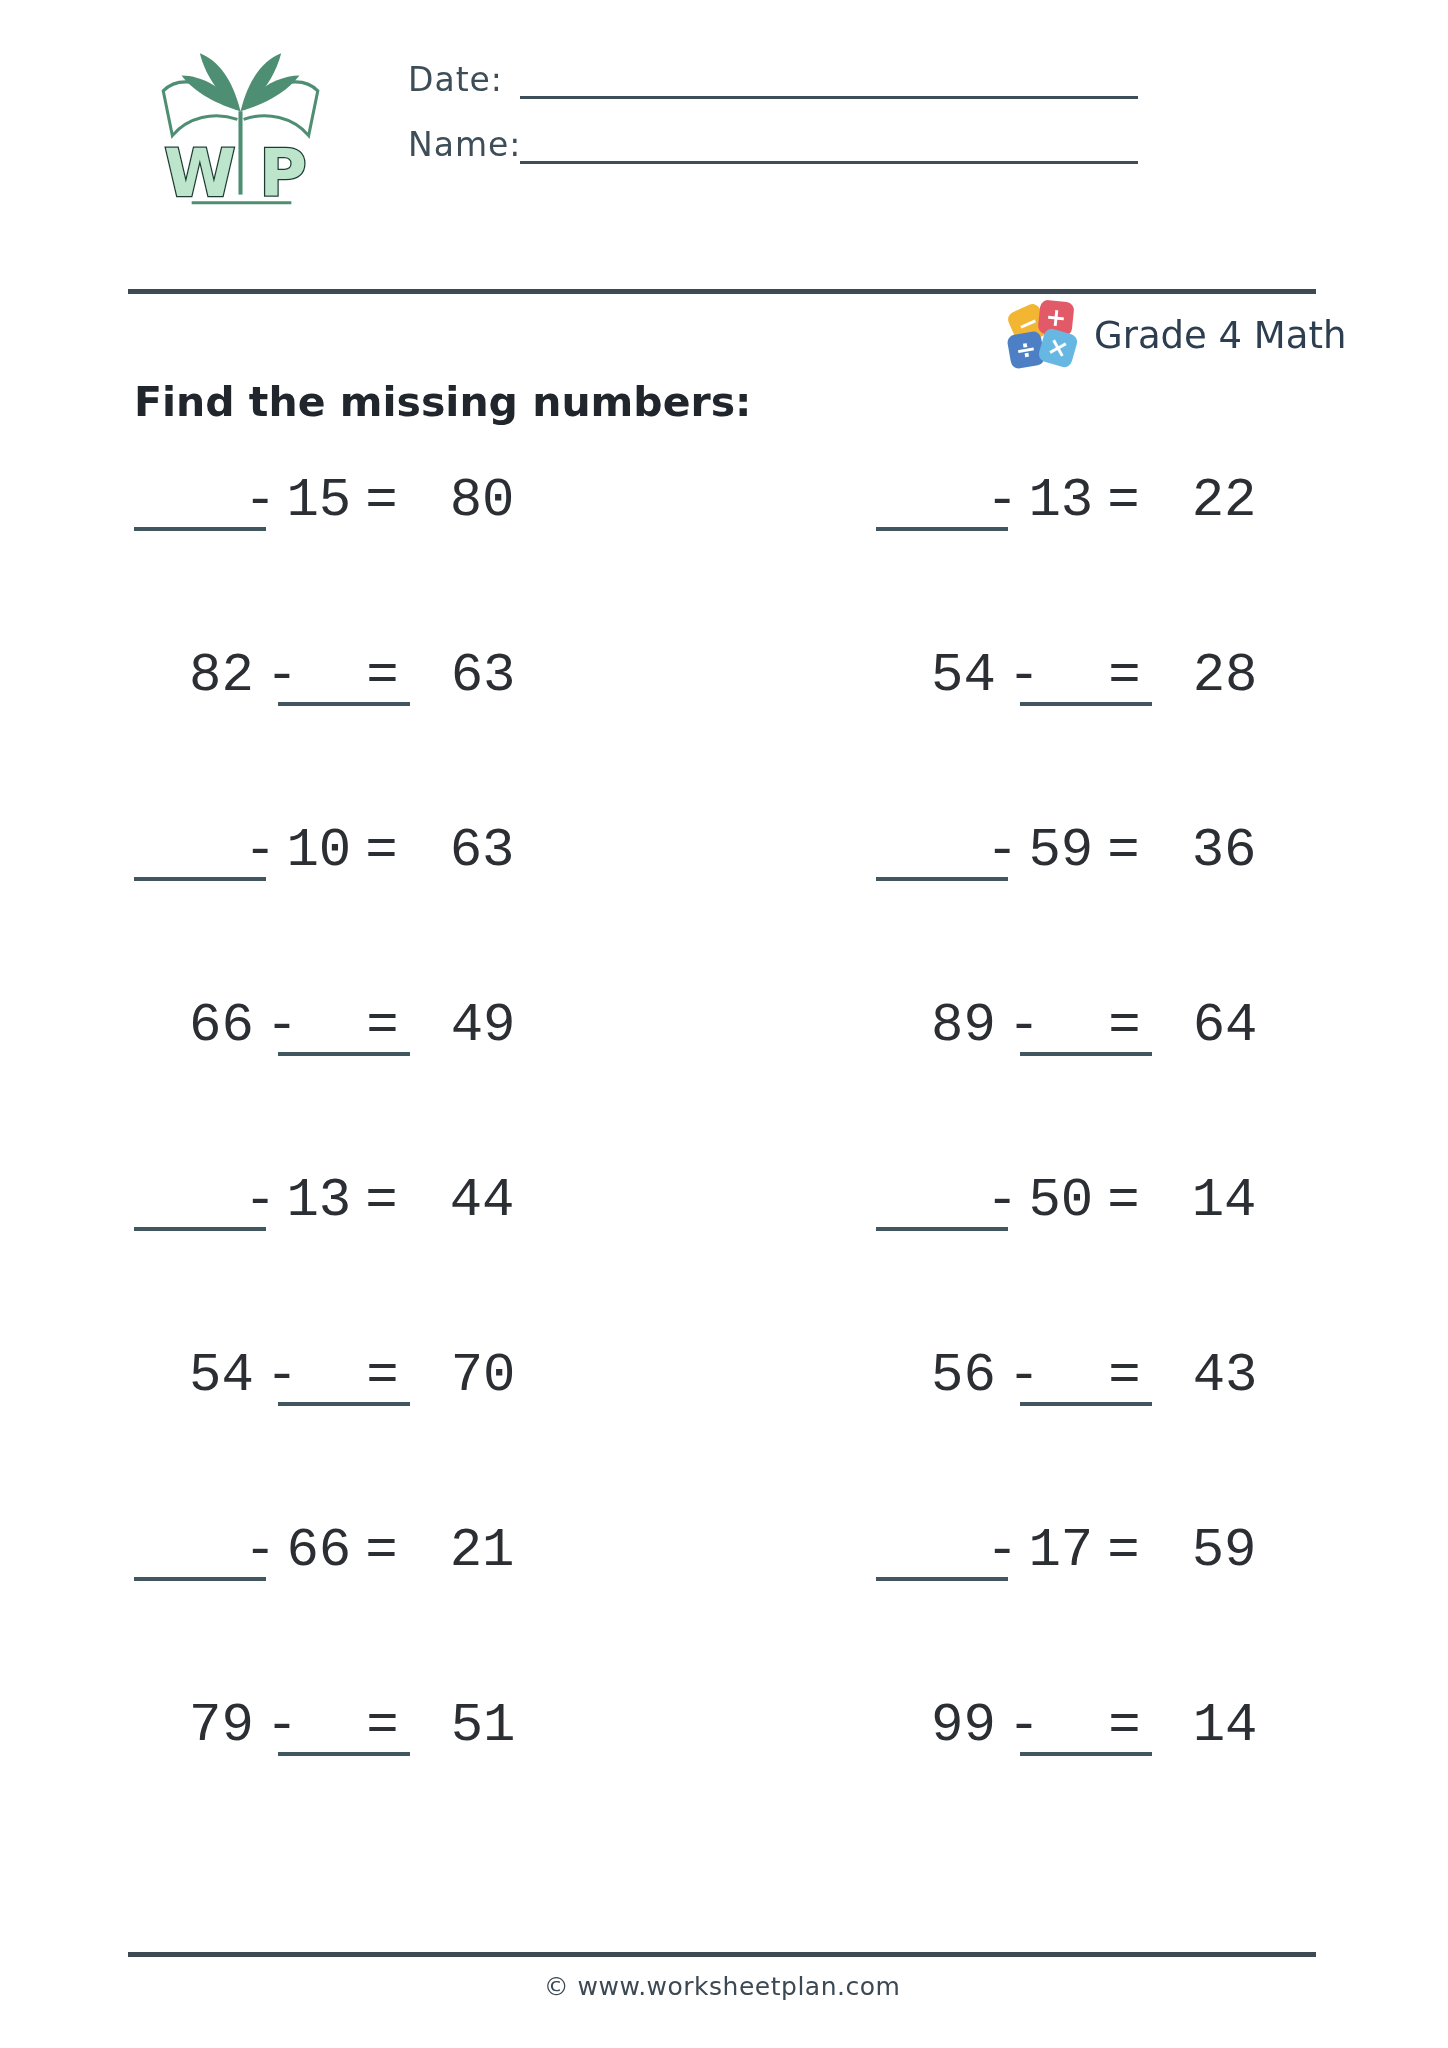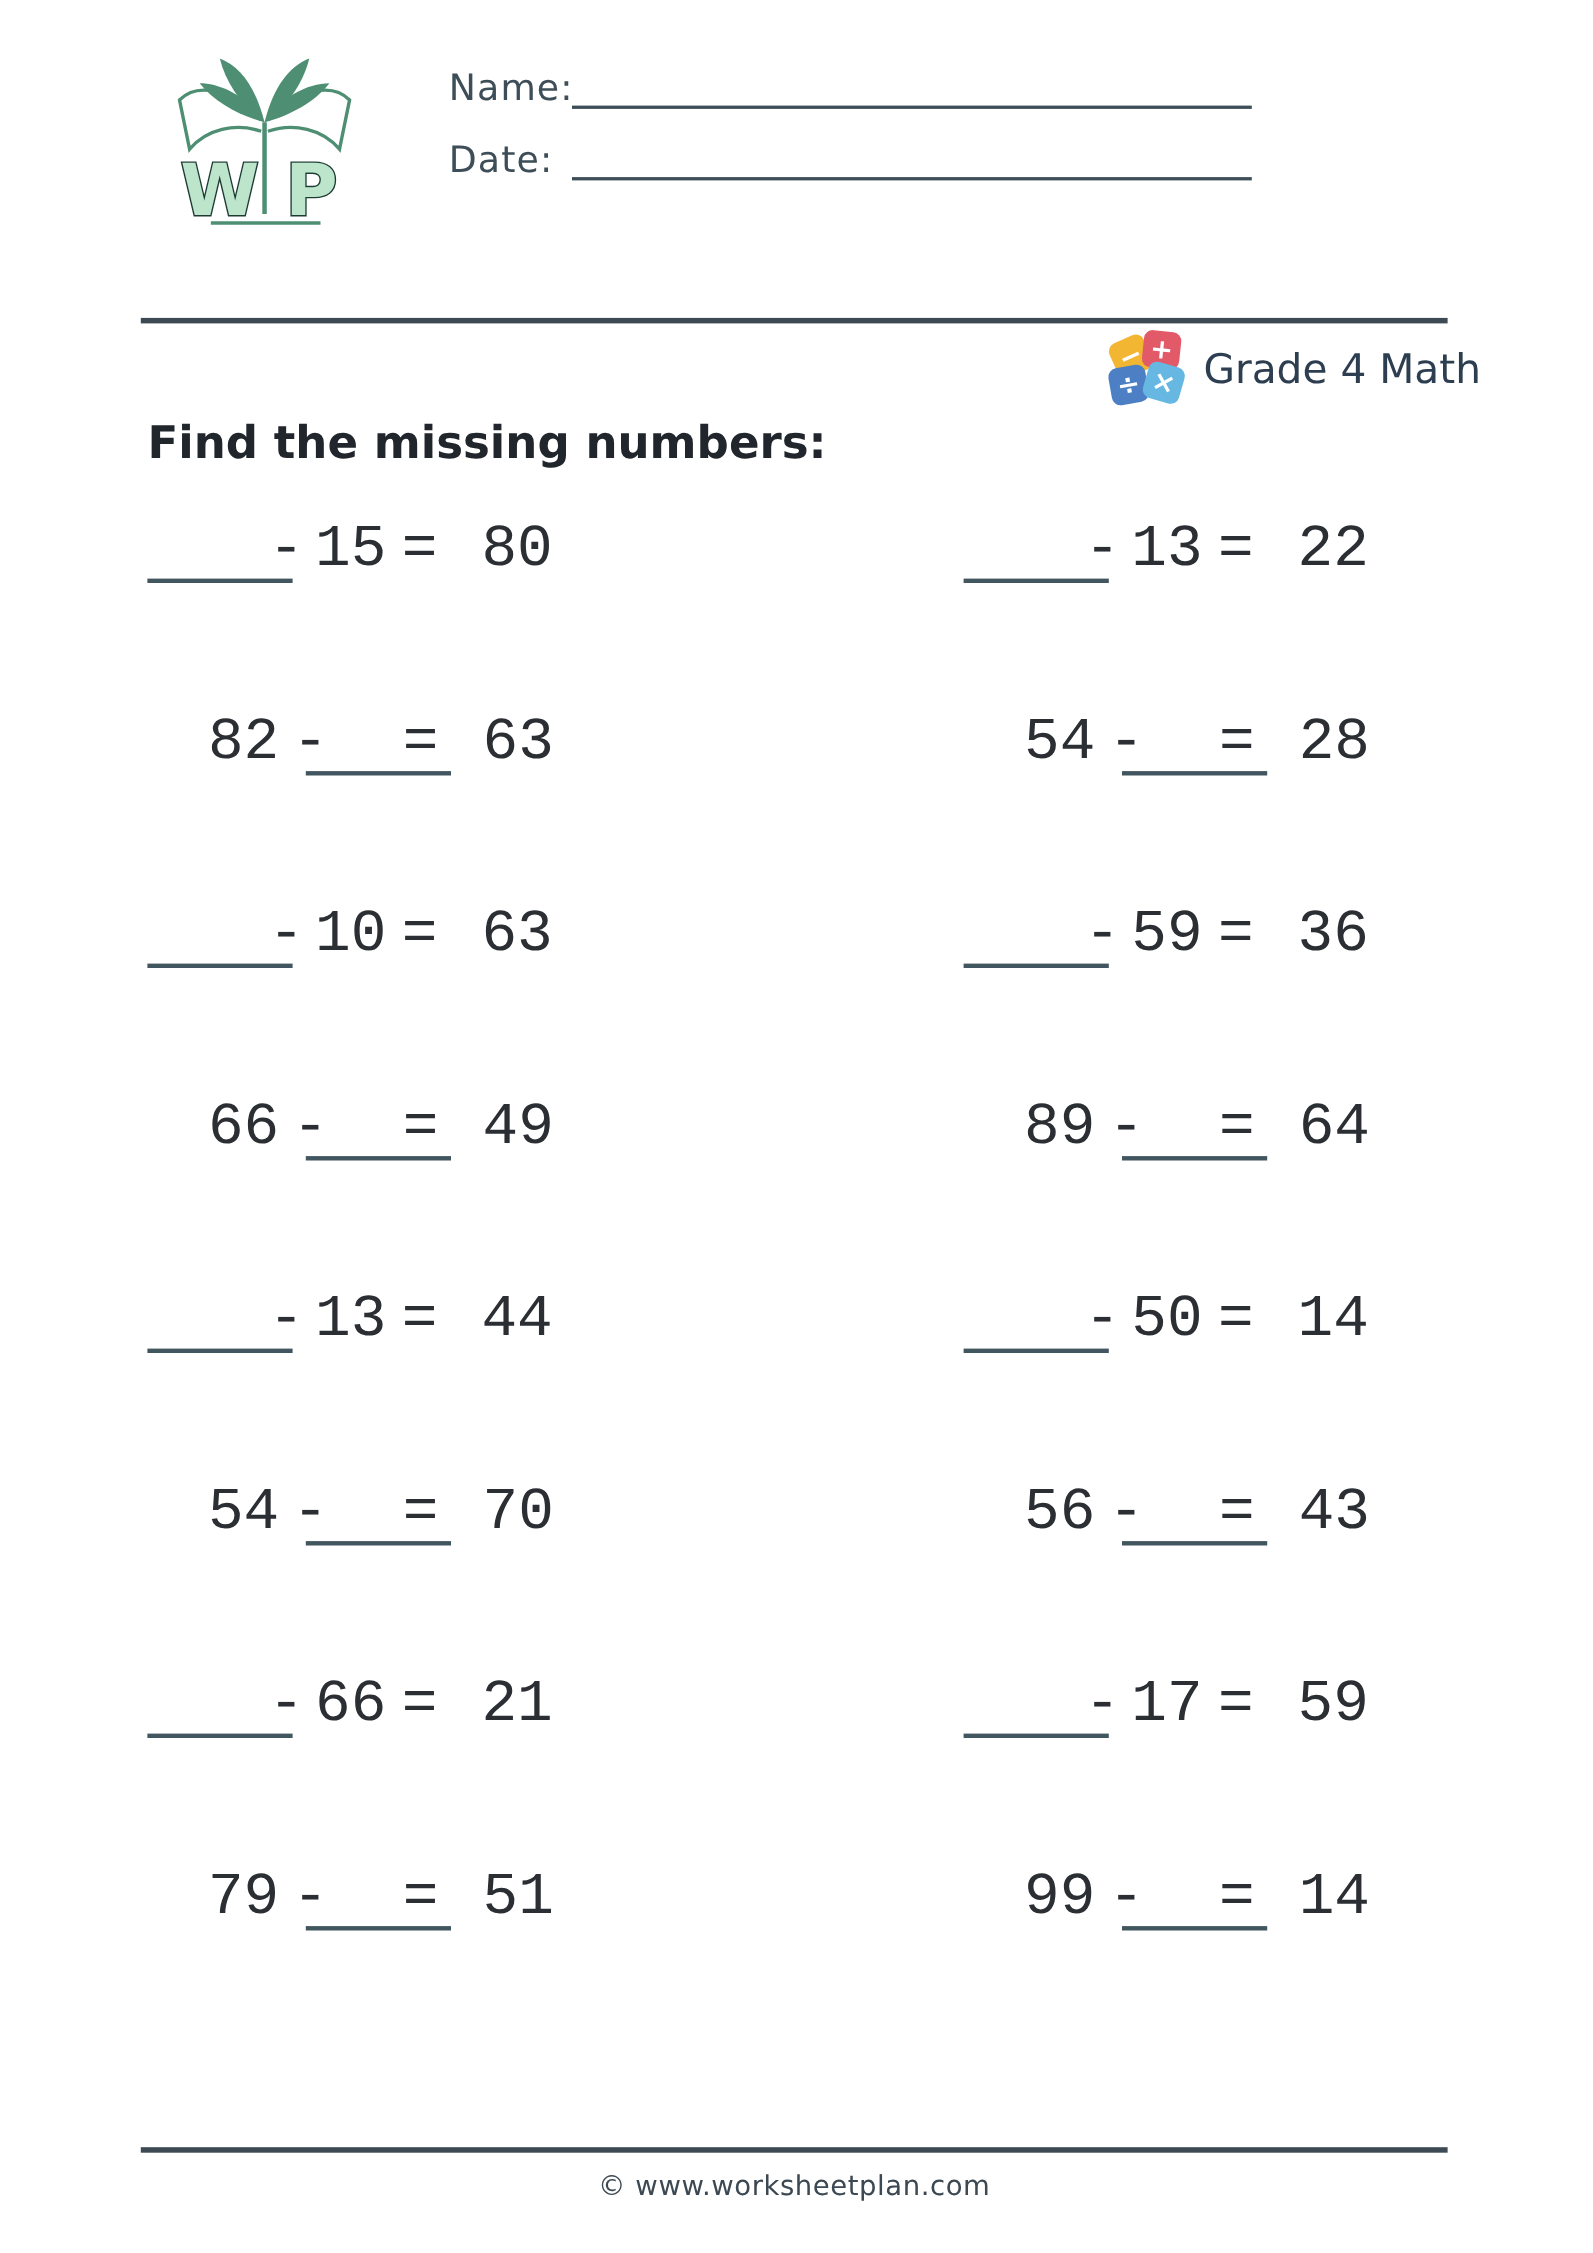--- a/index.html
+++ b/index.html
@@ -52,21 +52,21 @@
   }
   .num-first { padding-left:55px; }
   .blank {
     display:inline-block; width:132px; height:40px;
     border-bottom:4px solid #41565f; transform:translateY(16px);
   }
   .blank-first .blank { margin-right:-34px; }
   .num-first .blank  { margin-left:-30px; margin-right:-58px; }
   .op  { margin:0 10px 0 12px; }
   .eq  { margin-left:14px; }
-  .result { margin-left:40px; }
+  .result { margin-left:52px; }
 
   
   .footer-rule { left:128px; top:1952px; width:1188px; height:5px; background:#3d4a54; }
   .footer-text { left:128px; top:1972px; width:1188px; text-align:center; font-size:25px; color:#3c4852; letter-spacing:0.5px; }
 </style>
 </head>
 <body>
 
 <div class="page">
 
@@ -85,25 +85,25 @@
 
       <text x="60" y="153" text-anchor="middle" font-family="DejaVu Sans, sans-serif" font-size="64" font-weight="bold" fill="#bce5cc" stroke="#1d3a33" stroke-width="2.5" paint-order="stroke">W</text>
       <text x="142" y="153" text-anchor="middle" font-family="DejaVu Sans, sans-serif" font-size="64" font-weight="bold" fill="#bce5cc" stroke="#1d3a33" stroke-width="2.5" paint-order="stroke">P</text>
 
       <path d="M52,160 L150,160" stroke="#4e8f74" stroke-width="3"></path>
     </svg>
   </div>
 
   <div class="abs fields">
     <div class="field-row">
-      <span class="field-label">Name:</span>
+      <span class="field-label">Date:</span>
       <span class="field-line"></span>
     </div>
     <div class="field-row">
-      <span class="field-label">Date:</span>
+      <span class="field-label">Name:</span>
       <span class="field-line"></span>
     </div>
   </div>
 
   <div class="abs title-rule"></div>
 
   <div class="abs badge">
     <span class="badge-icon">
         <span class="tile tile-0" style="background: rgb(242, 182, 50);">−</span>
         <span class="tile tile-1" style="background: rgb(226, 89, 104);">+</span>

